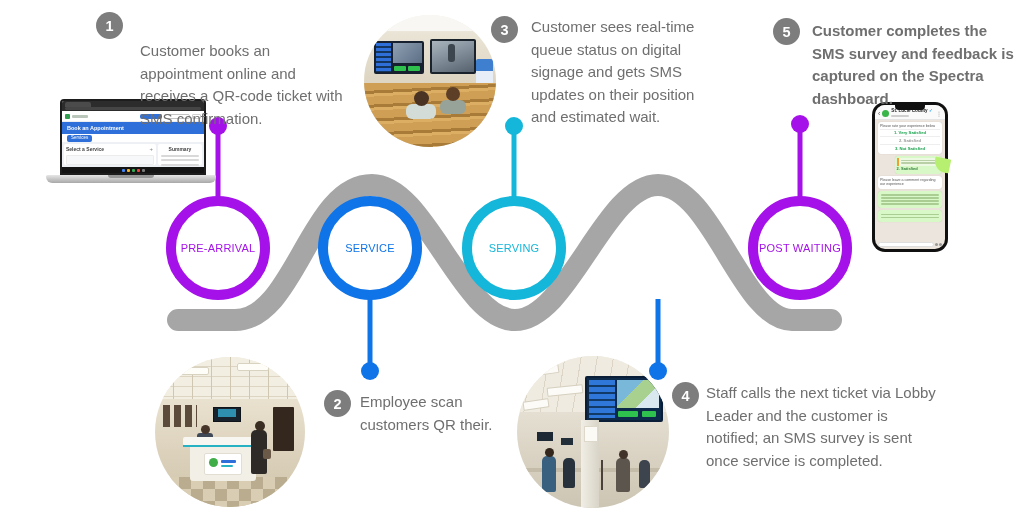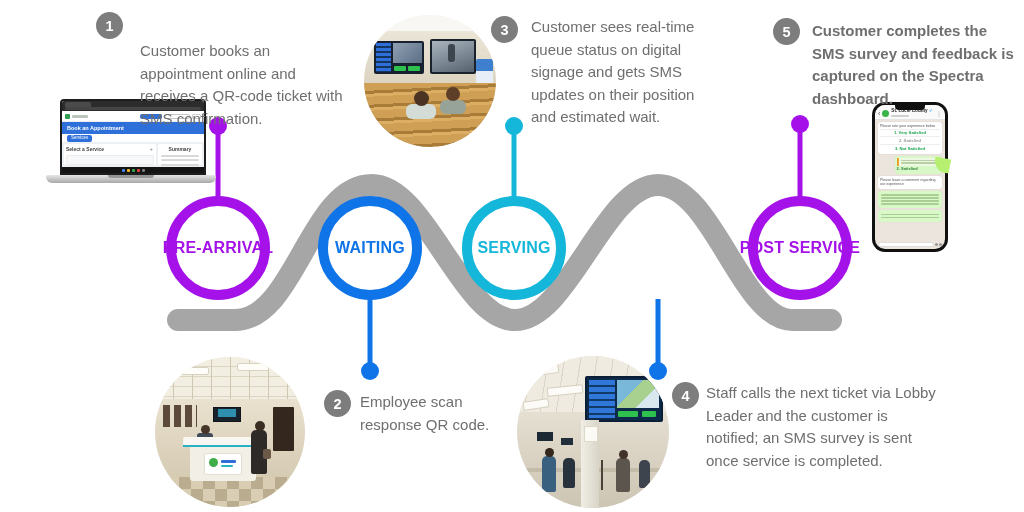--- a/index.html
+++ b/index.html
@@ -6,21 +6,21 @@
   #canvas{position:relative;width:1024px;height:512px;background:#fff;overflow:hidden;
           font-family:"Liberation Sans",sans-serif;}
 
   
   #road-svg{position:absolute;left:0;top:0;z-index:1;}
 
   
   .stage{position:absolute;top:196px;width:104px;height:104px;box-sizing:border-box;
          border-radius:50%;background:#fff;border:10px solid #ccc;z-index:3;
          display:flex;align-items:center;justify-content:center;}
-  .stage span{font-size:16px;font-weight:bold;letter-spacing:.2px;white-space:nowrap;}
+  .stage span{font-size:11px;font-weight:normal;letter-spacing:.2px;white-space:nowrap;}
   .st-purple{border-color:#a512e9;} .st-purple span{color:#a512e9;}
   .st-blue{border-color:#0f74e8;}   .st-blue span{color:#0f74e8;}
   .st-cyan{border-color:#14b6d9;}   .st-cyan span{color:#14b6d9;}
 
   
   .badge{position:absolute;width:27px;height:27px;border-radius:50%;background:#7d7d7d;
          color:#fff;font-size:14.5px;font-weight:bold;display:flex;align-items:center;
          justify-content:center;z-index:5;}
   .step-text{position:absolute;font-size:15px;line-height:1.5;color:#6f6f6f;
              white-space:pre-line;z-index:5;}
@@ -209,41 +209,41 @@
     <g>
       <line x1="800" y1="128" x2="800" y2="199" stroke="#a512e9" stroke-width="5"></line>
       <circle cx="800" cy="124" r="9" fill="#a512e9"></circle>
     </g>
   </svg>
 
   <div class="stage st-purple" style="left:166px;">
     <span>PRE-ARRIVAL</span>
   </div>
   <div class="stage st-blue" style="left:318px;">
-    <span>WAITING</span>
+    <span>SERVICE</span>
   </div>
   <div class="stage st-cyan" style="left:462px;">
     <span>SERVING</span>
   </div>
   <div class="stage st-purple" style="left:748px;">
-    <span>POST SERVICE</span>
+    <span>POST WAITING</span>
   </div>
 
   <div class="badge" style="left:96px;top:12px;">1</div>
   <div class="badge" style="left:324px;top:390px;">2</div>
   <div class="badge" style="left:491px;top:16px;">3</div>
   <div class="badge" style="left:672px;top:382px;">4</div>
   <div class="badge" style="left:773px;top:18px;">5</div>
 
   <div class="step-text" style="left:140px;top:13px;width:225px;margin-top:27px;">Customer books an
 appointment online and
 receives a QR-code ticket with
 SMS confirmation.</div>
   <div class="step-text" style="left:360px;top:391px;width:190px;">Employee scan
-response QR code.</div>
+customers QR their.</div>
   <div class="step-text" style="left:706px;top:382px;width:300px;">Staff calls the next ticket via Lobby
 Leader and the customer is
 notified; an SMS survey is sent
 once service is completed.</div>
   <div class="step-text" style="left:531px;top:16px;width:195px;">Customer sees real-time
 queue status on digital
 signage and gets SMS
 updates on their position
 and estimated wait.</div>
   <div class="step-text" style="left:812px;top:20px;width:210px;font-weight:bold;">Customer completes the

